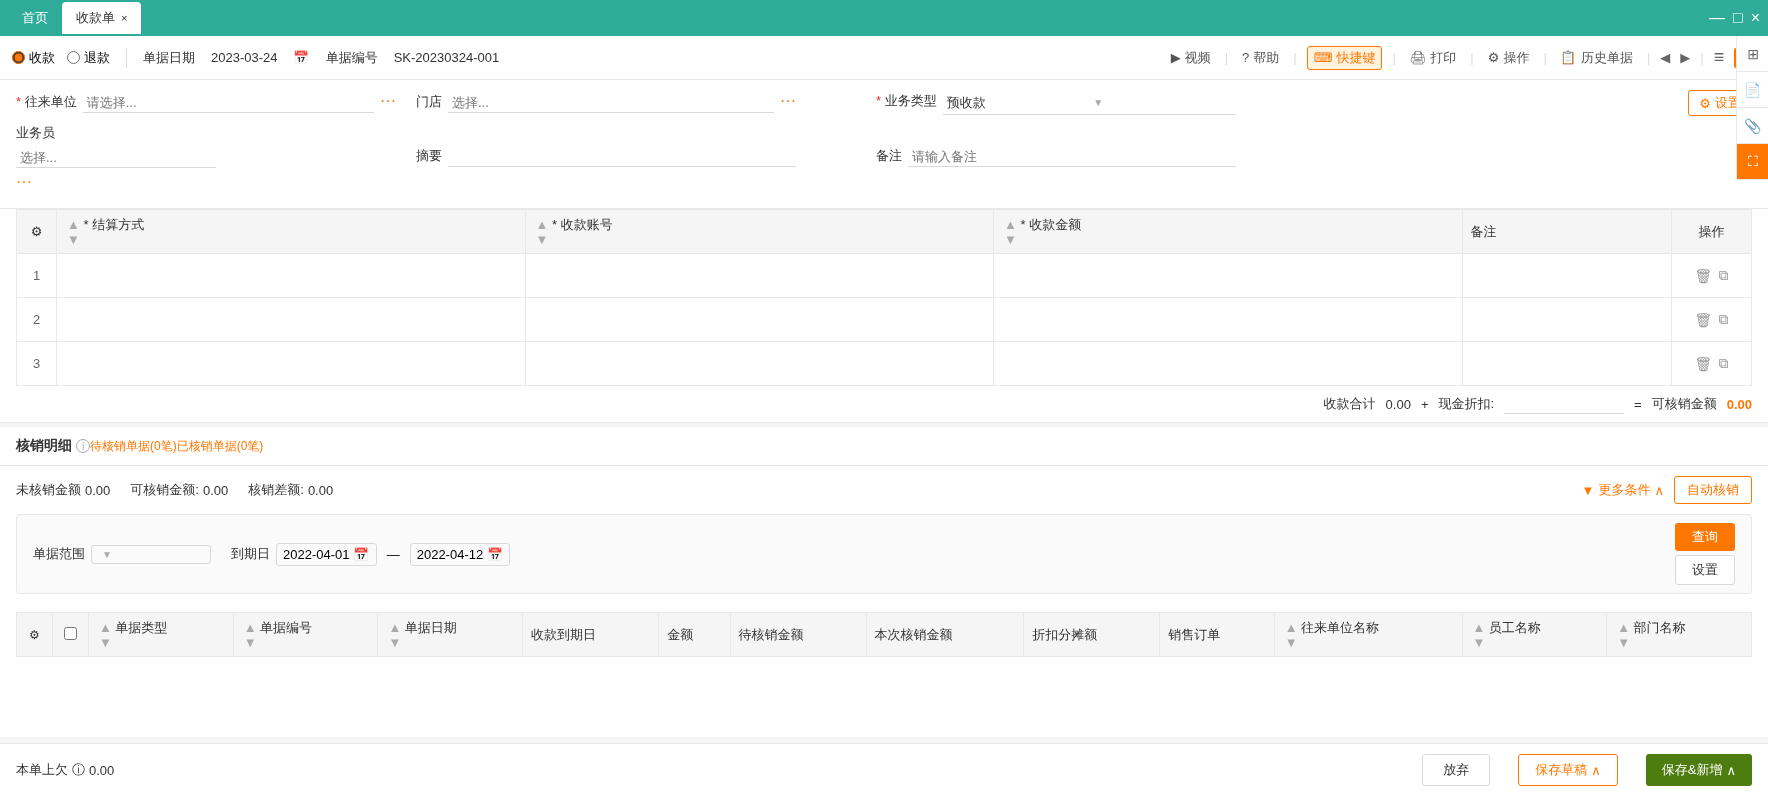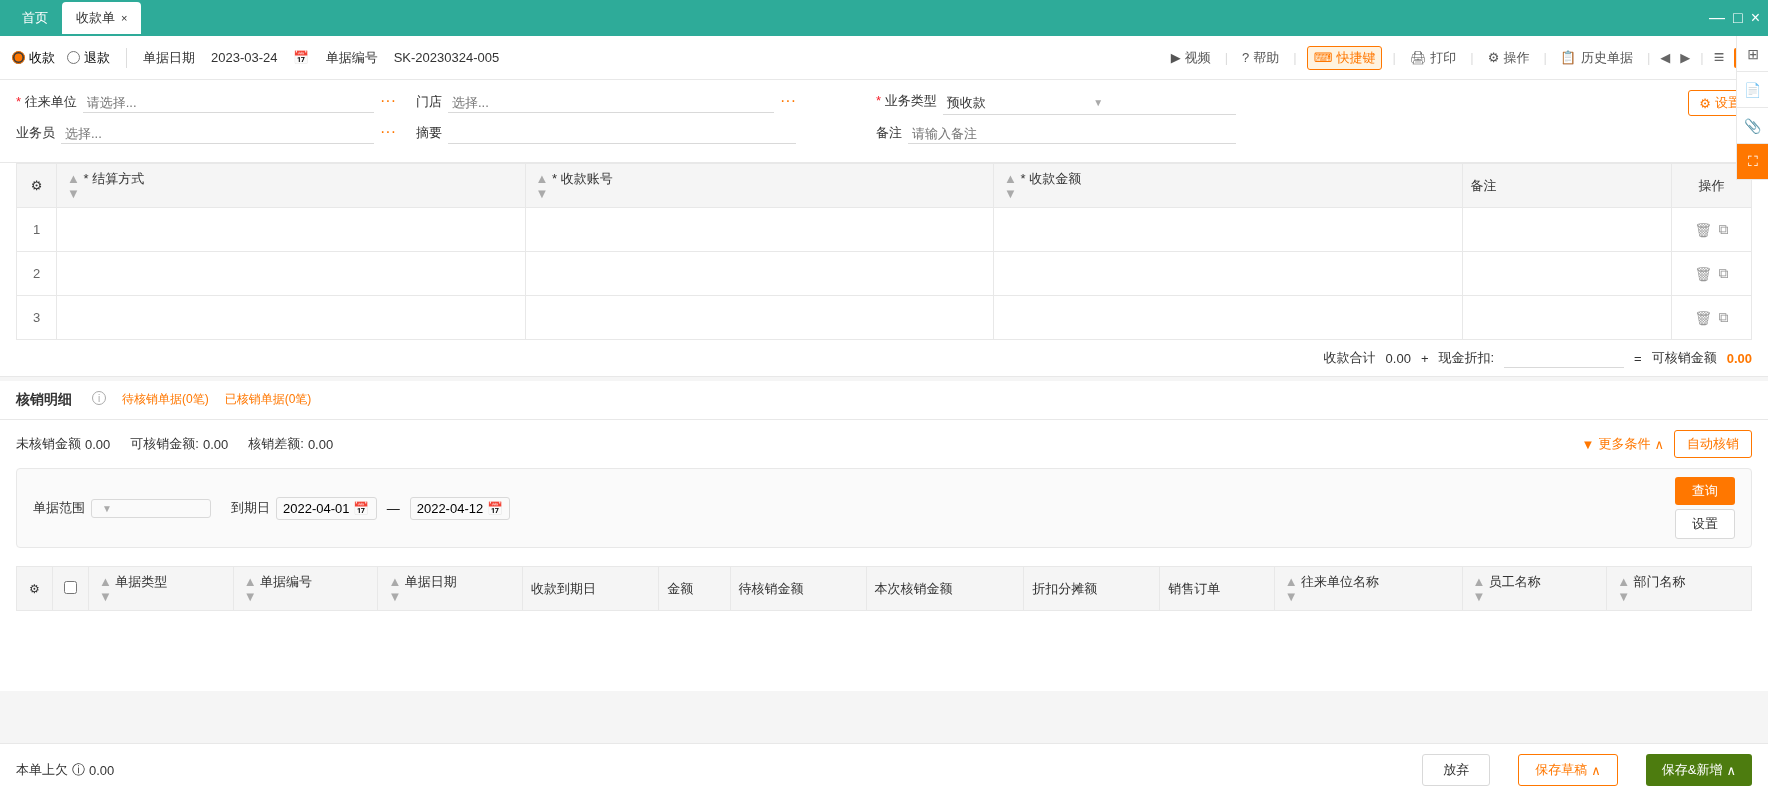--- a/index.html
+++ b/index.html
@@ -74,22 +74,22 @@
       gap: 10px; color: #333;
     }
     .summary-row .amount-value { color: #ff7700; font-weight: bold; }
     .summary-row input {
       border: none; border-bottom: 1px solid #d9d9d9; width: 100px;
       outline: none; padding: 2px 4px;
     }
 
     
     .section-header {
-      display: flex; padding: 10px 16px; background: #fff;
-      border-bottom: 1px solid #e8e8e8; gap: 16px;
+      display: flex; align-items: center; padding: 10px 16px; background: #fff;
+      border-bottom: 1px solid #e8e8e8; 
     }
     .section-title { font-size: 14px; font-weight: bold; color: #333; }
     .section-tab { color: #ff7700; cursor: pointer; font-size: 12px; }
     .info-icon { display: inline-flex; align-items: center; justify-content: center; width: 14px; height: 14px; border-radius: 50%; border: 1px solid #aaa; color: #aaa; font-size: 10px; cursor: pointer; margin-left: 4px; }
 
     
     .verification-area { background: #fff; padding: 10px 16px; }
     .ver-stats { display: flex; align-items: center; gap: 20px; color: #333; margin-bottom: 10px; }
     .ver-stats .stat-item { display: flex; align-items: center; gap: 4px; }
     .ver-right { margin-left: auto; display: flex; align-items: center; gap: 10px; }
@@ -195,21 +195,21 @@
     <div class="radio-item">
       <input type="radio" name="type" style="">
       <span>退款</span>
     </div>
   </div>
   <div class="toolbar-divider"></div>
   <span class="toolbar-label">单据日期</span>
   <span class="toolbar-value">2023-03-24</span>
   <span style="cursor:pointer; color:#aaa;">📅</span>
   <span class="toolbar-label">单据编号</span>
-  <span class="toolbar-value">SK-20230324-005</span>
+  <span class="toolbar-value">SK-20230324-001</span>
   <div class="toolbar-right">
     <span class="toolbar-icon-btn">
       <span>▶</span>
       <span>视频</span>
     </span>
     <span style="color:#ddd">|</span>
     <span class="toolbar-icon-btn">
       <span>?</span>
       <span>帮助</span>
     </span>
@@ -260,21 +260,21 @@
         <span>预收款</span>
         <span class="arrow chevron-down">▼</span>
       </div>
     </div>
     <div class="settings-btn">
       <span>⚙</span>
       <span>设置</span>
     </div>
   </div>
   <div class="form-row">
-    <div class="form-field" style="max-width: 380px;">
+    <div class="form-field" style="max-width: 380px; flex-direction: column;">
       <label>业务员</label>
       <input type="text" style="min-width: 200px;" placeholder="选择...">
       <span class="more-btn">···</span>
     </div>
     <div class="form-field" style="max-width: 380px;">
       <label>摘要</label>
       <input type="text" style="min-width: 300px;">
     </div>
     <div class="form-field" style="max-width: 360px; margin-left: 60px;">
       <label>备注</label>

